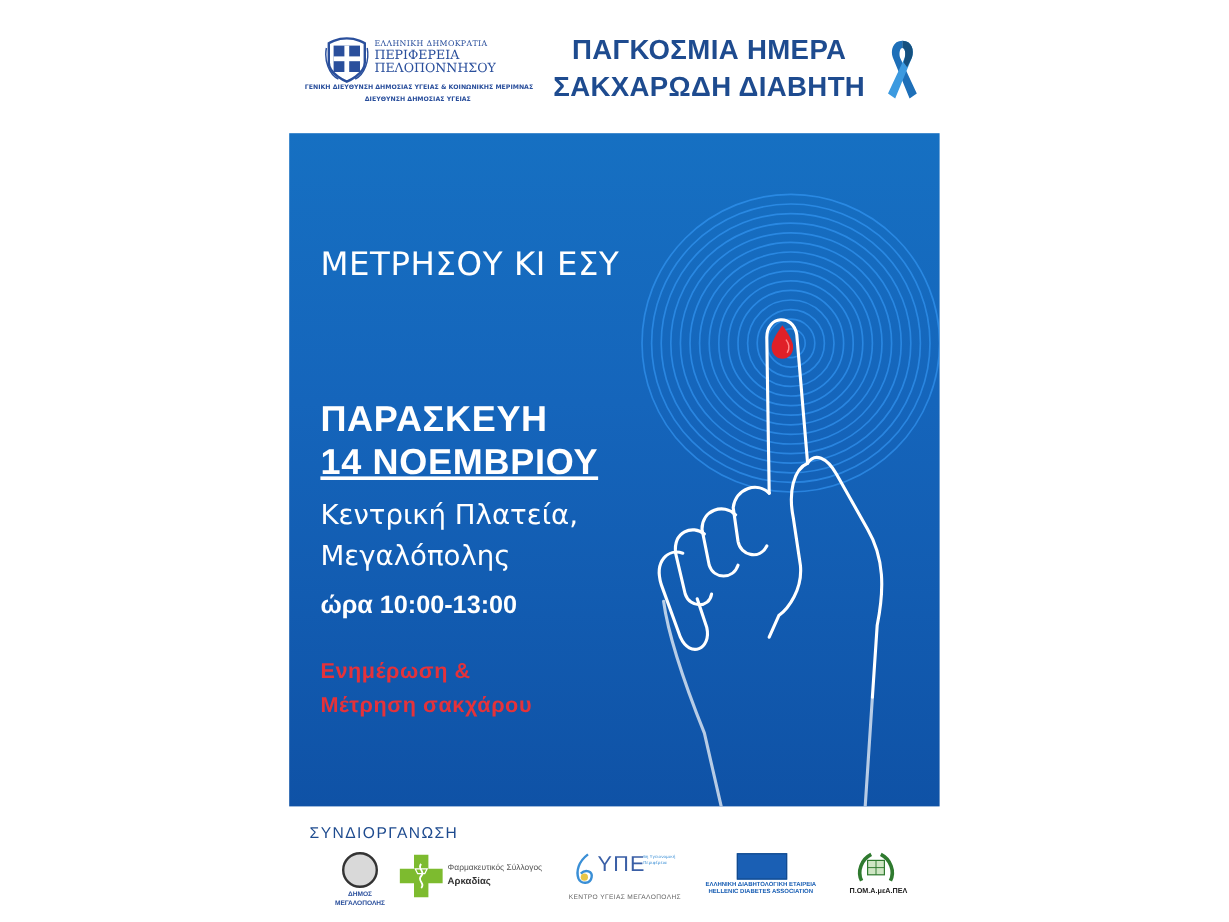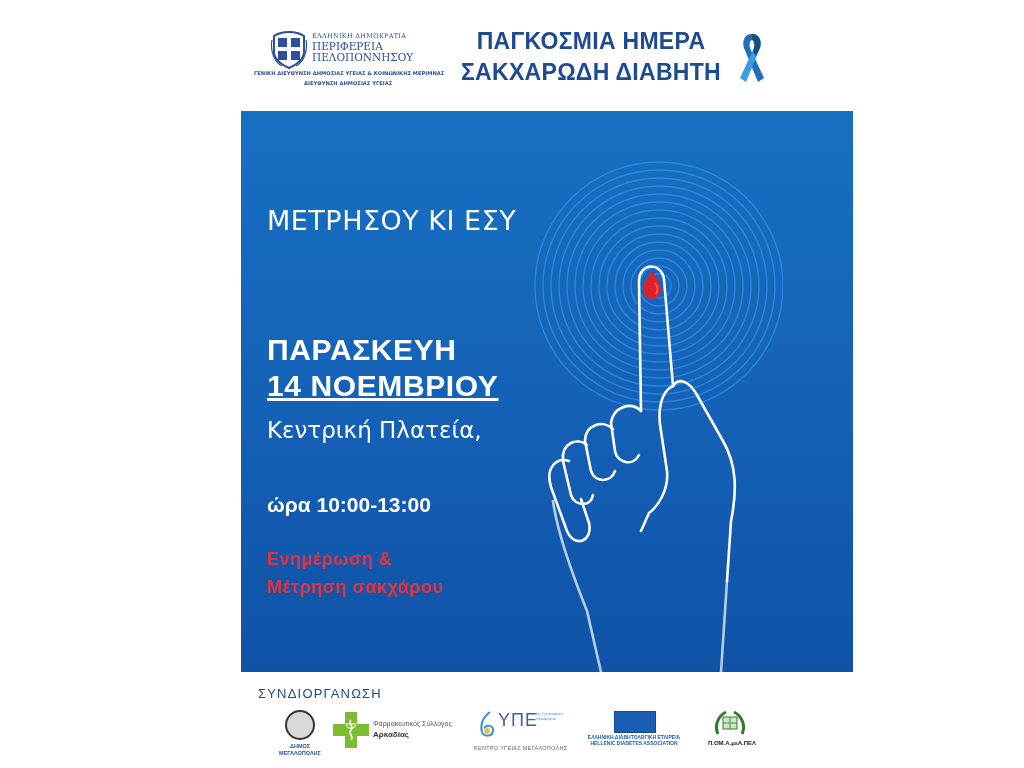--- a/index.html
+++ b/index.html
@@ -11,21 +11,21 @@
   .gov-emblem { position:absolute; left:4px; top:2px; width:38px; height:40px; }
   .gov-l1 { position:absolute; left:46px; top:4px; font-size:6.5px; color:#2a4f9c; letter-spacing:0.3px; white-space:nowrap; font-family:"DejaVu Serif", serif; }
   .gov-l2 { position:absolute; left:46px; top:13px; font-size:10.5px; color:#2a4f9c; line-height:11px; white-space:nowrap; font-family:"DejaVu Serif", serif; }
   .gov-l3 { position:absolute; left:-12px; top:42px; font-size:5.2px; color:#2a4f9c; white-space:nowrap; font-weight:bold; }
   .gov-l4 { position:absolute; left:38px; top:52px; font-size:5.2px; color:#2a4f9c; white-space:nowrap; font-weight:bold; }
 
   .day-title { left:456px; top:26px; width:270px; text-align:center; color:#1e4b8f; font-family:"Liberation Sans", sans-serif; font-weight:bold; font-size:23px; line-height:31px; letter-spacing:0.3px; }
   .ribbon { left:736px; top:30px; width:32px; height:58px; }
 
   
-  .panel { left:241px; top:111px; width:612px; height:561px; background:linear-gradient(180deg,#1670c2 0%, #1565bb 40%, #0f52a6 100%); overflow:hidden; }
+  .panel { left:241px; top:111px; width:542px; height:561px; background:linear-gradient(180deg,#1670c2 0%, #1565bb 40%, #0f52a6 100%); overflow:hidden; }
   .rings { position:absolute; left:0; top:0; width:542px; height:561px; }
   .hand { position:absolute; left:0; top:0; width:542px; height:561px; }
 
   .slogan { position:absolute; left:26px; color:#ffffff; font-family:"DejaVu Sans", sans-serif; font-size:27px; letter-spacing:0.5px; white-space:nowrap; }
   .slogan .red { color:#e52b36; }
   .s1 { top:94px; }
   .s2 { top:146px; }
 
   .date1 { position:absolute; left:26px; top:222px; color:#fff; font-family:"Liberation Sans", sans-serif; font-weight:bold; font-size:30px; letter-spacing:0.6px; line-height:34px; }
   .date2 { position:absolute; left:26px; top:258px; color:#fff; font-family:"Liberation Sans", sans-serif; font-weight:bold; font-size:30px; letter-spacing:0.6px; line-height:34px;text-decoration:underline; }
@@ -135,20 +135,21 @@
 
     <path d="M411 160 C411 160 402 172 402 178 C402 184 406 188 411 188 C416 188 420 184 420 178 C420 172 411 160 411 160 Z" fill="#e02028"></path>
     <path d="M414 172 C417 176 417 180 415 183" fill="none" stroke="#ff8a8a" stroke-width="1.2"></path>
   </svg>
 
   <div class="slogan s1">ΜΕΤΡΗΣΟΥ ΚΙ ΕΣΥ</div>
 
   <div class="date1">ΠΑΡΑΣΚΕΥΗ</div>
   <div class="date2">14 ΝΟΕΜΒΡΙΟΥ</div>
   <div class="place1">Κεντρική Πλατεία,</div>
+  <div class="place2">Μεγαλόπολης</div>
   <div class="time">ώρα 10:00-13:00</div>
   <div class="info1">Ενημέρωση &amp;</div>
   <div class="info2">Μέτρηση σακχάρου</div>
 </div>
 
 <div class="abs coorg">ΣΥΝΔΙΟΡΓΑΝΩΣΗ</div>
 
 <div class="logo l-dimos">
   <div class="face"></div>
   <div class="logo-caption">

